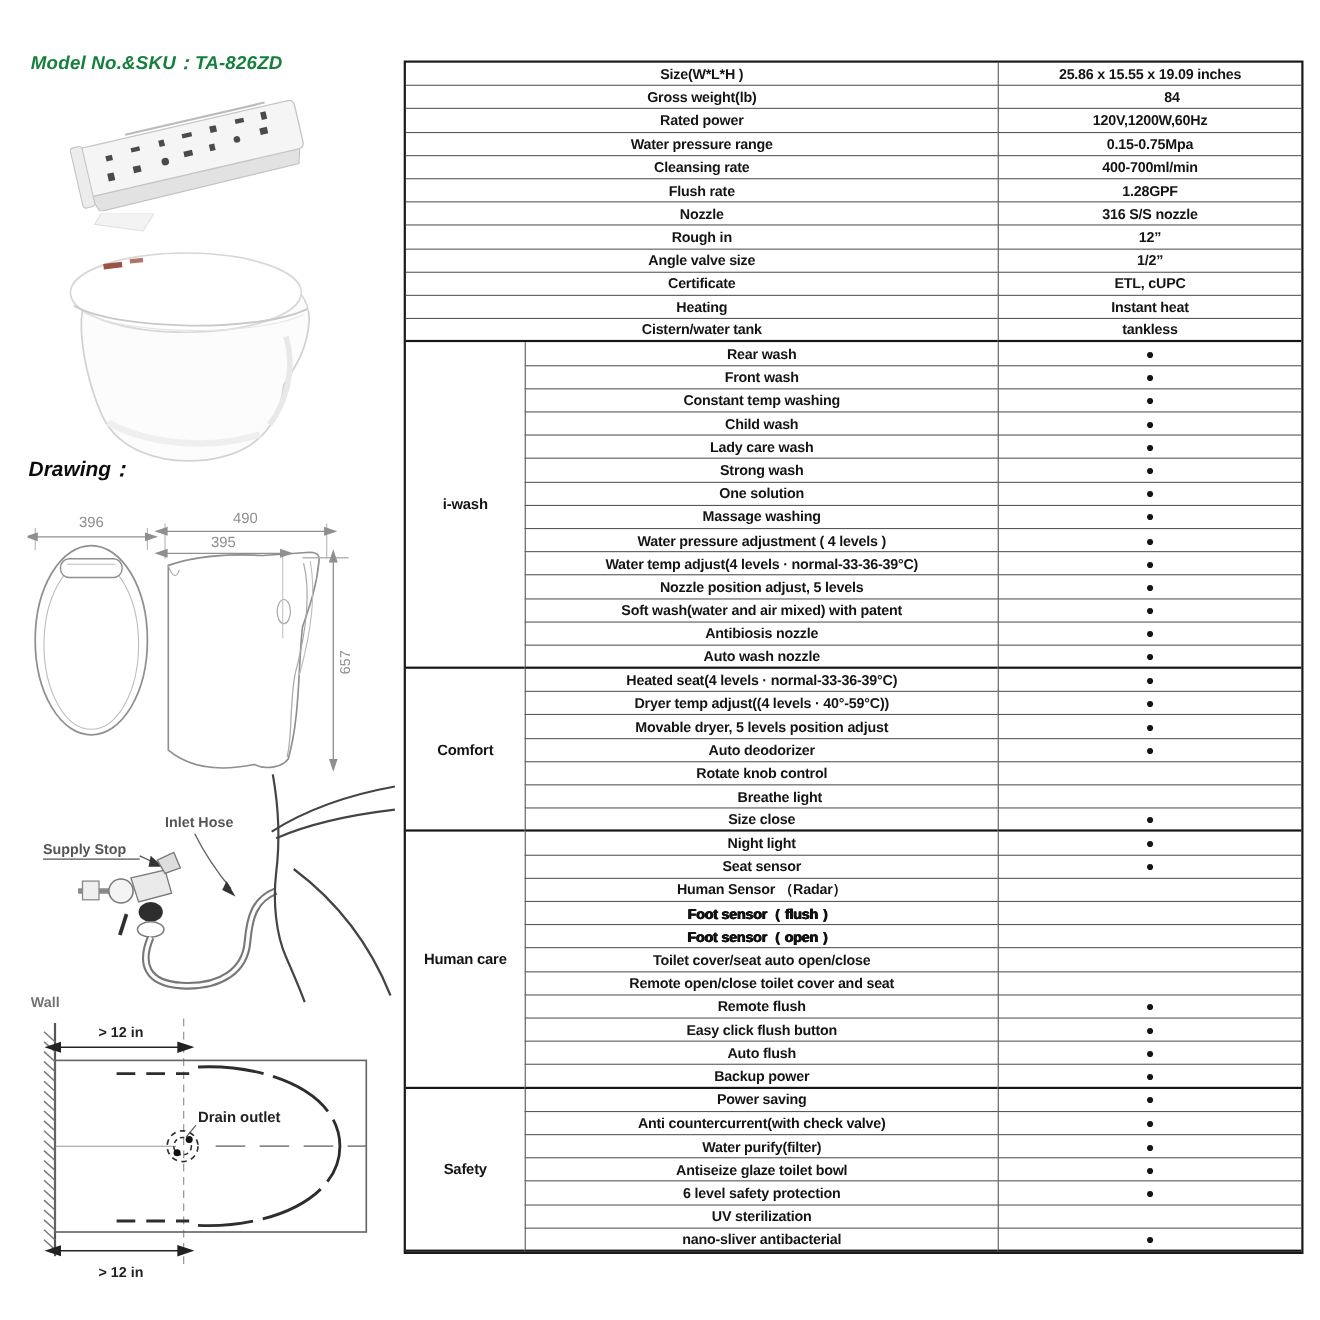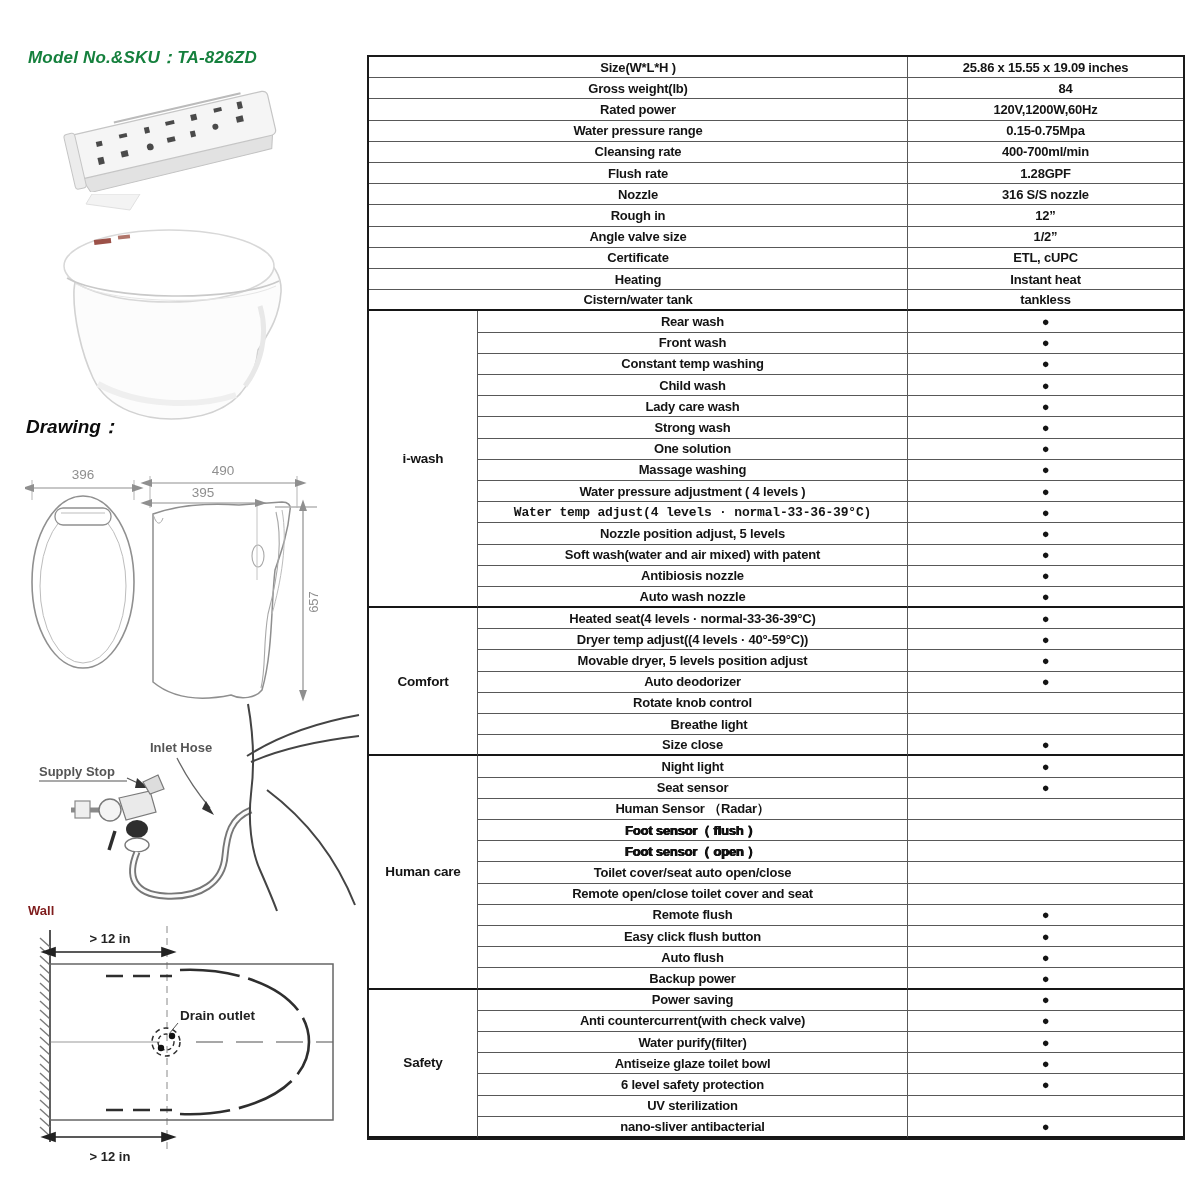--- a/index.html
+++ b/index.html
@@ -11,21 +11,21 @@
 
   
   .model-title{
     left:28px;top:46px;font-size:17px;font-weight:700;font-style:italic;
     letter-spacing:.2px;color:#15803d;
   }
   .drawing-title{
     left:26px;top:414px;font-size:19px;font-weight:700;font-style:italic;color:#0c0c0c;
   }
   .wall-label{
-    left:28px;top:903px;font-size:13px;font-weight:700;color:#7f1d1d;
+    left:28px;top:903px;font-size:13px;font-weight:700;color:#737373;
   }
 
   
   .spec-grid{
     left:367px;top:55px;width:818px;height:1085px;box-sizing:border-box;
     display:grid;grid-template-columns:108px 430px 1fr;
     grid-template-rows:repeat(51,1fr);
     border:2px solid #1a1a1a;background:#fff;
   }
   .cell{
@@ -267,21 +267,21 @@
     <div class="cell feat" style="grid-area: 17 / 2;">Lady care wash</div>
     <div class="cell featdot" style="grid-area: 17 / 3;">●</div>
     <div class="cell feat" style="grid-area: 18 / 2;">Strong wash</div>
     <div class="cell featdot" style="grid-area: 18 / 3;">●</div>
     <div class="cell feat" style="grid-area: 19 / 2;">One solution</div>
     <div class="cell featdot" style="grid-area: 19 / 3;">●</div>
     <div class="cell feat" style="grid-area: 20 / 2;">Massage washing</div>
     <div class="cell featdot" style="grid-area: 20 / 3;">●</div>
     <div class="cell feat" style="grid-area: 21 / 2;">Water pressure adjustment ( 4 levels )</div>
     <div class="cell featdot" style="grid-area: 21 / 3;">●</div>
-    <div class="cell feat" style="grid-area: 22 / 2; font-family: Liberation Mono, monospace;">Water temp adjust(4 levels · normal-33-36-39°C)</div>
+    <div class="cell feat" style="grid-area: 22 / 2;">Water temp adjust(4 levels · normal-33-36-39°C)</div>
     <div class="cell featdot" style="grid-area: 22 / 3;">●</div>
     <div class="cell feat" style="grid-area: 23 / 2;">Nozzle position adjust, 5 levels</div>
     <div class="cell featdot" style="grid-area: 23 / 3;">●</div>
     <div class="cell feat" style="grid-area: 24 / 2;">Soft wash(water and air mixed) with patent</div>
     <div class="cell featdot" style="grid-area: 24 / 3;">●</div>
     <div class="cell feat" style="grid-area: 25 / 2;">Antibiosis nozzle</div>
     <div class="cell featdot" style="grid-area: 25 / 3;">●</div>
     <div class="cell feat sec-end" style="grid-area: 26 / 2;">Auto wash nozzle</div>
     <div class="cell featdot sec-end" style="grid-area: 26 / 3;">●</div>
     <div class="cell cat sec-end" style="grid-area: 27 / 1 / span 7;">Comfort</div>

